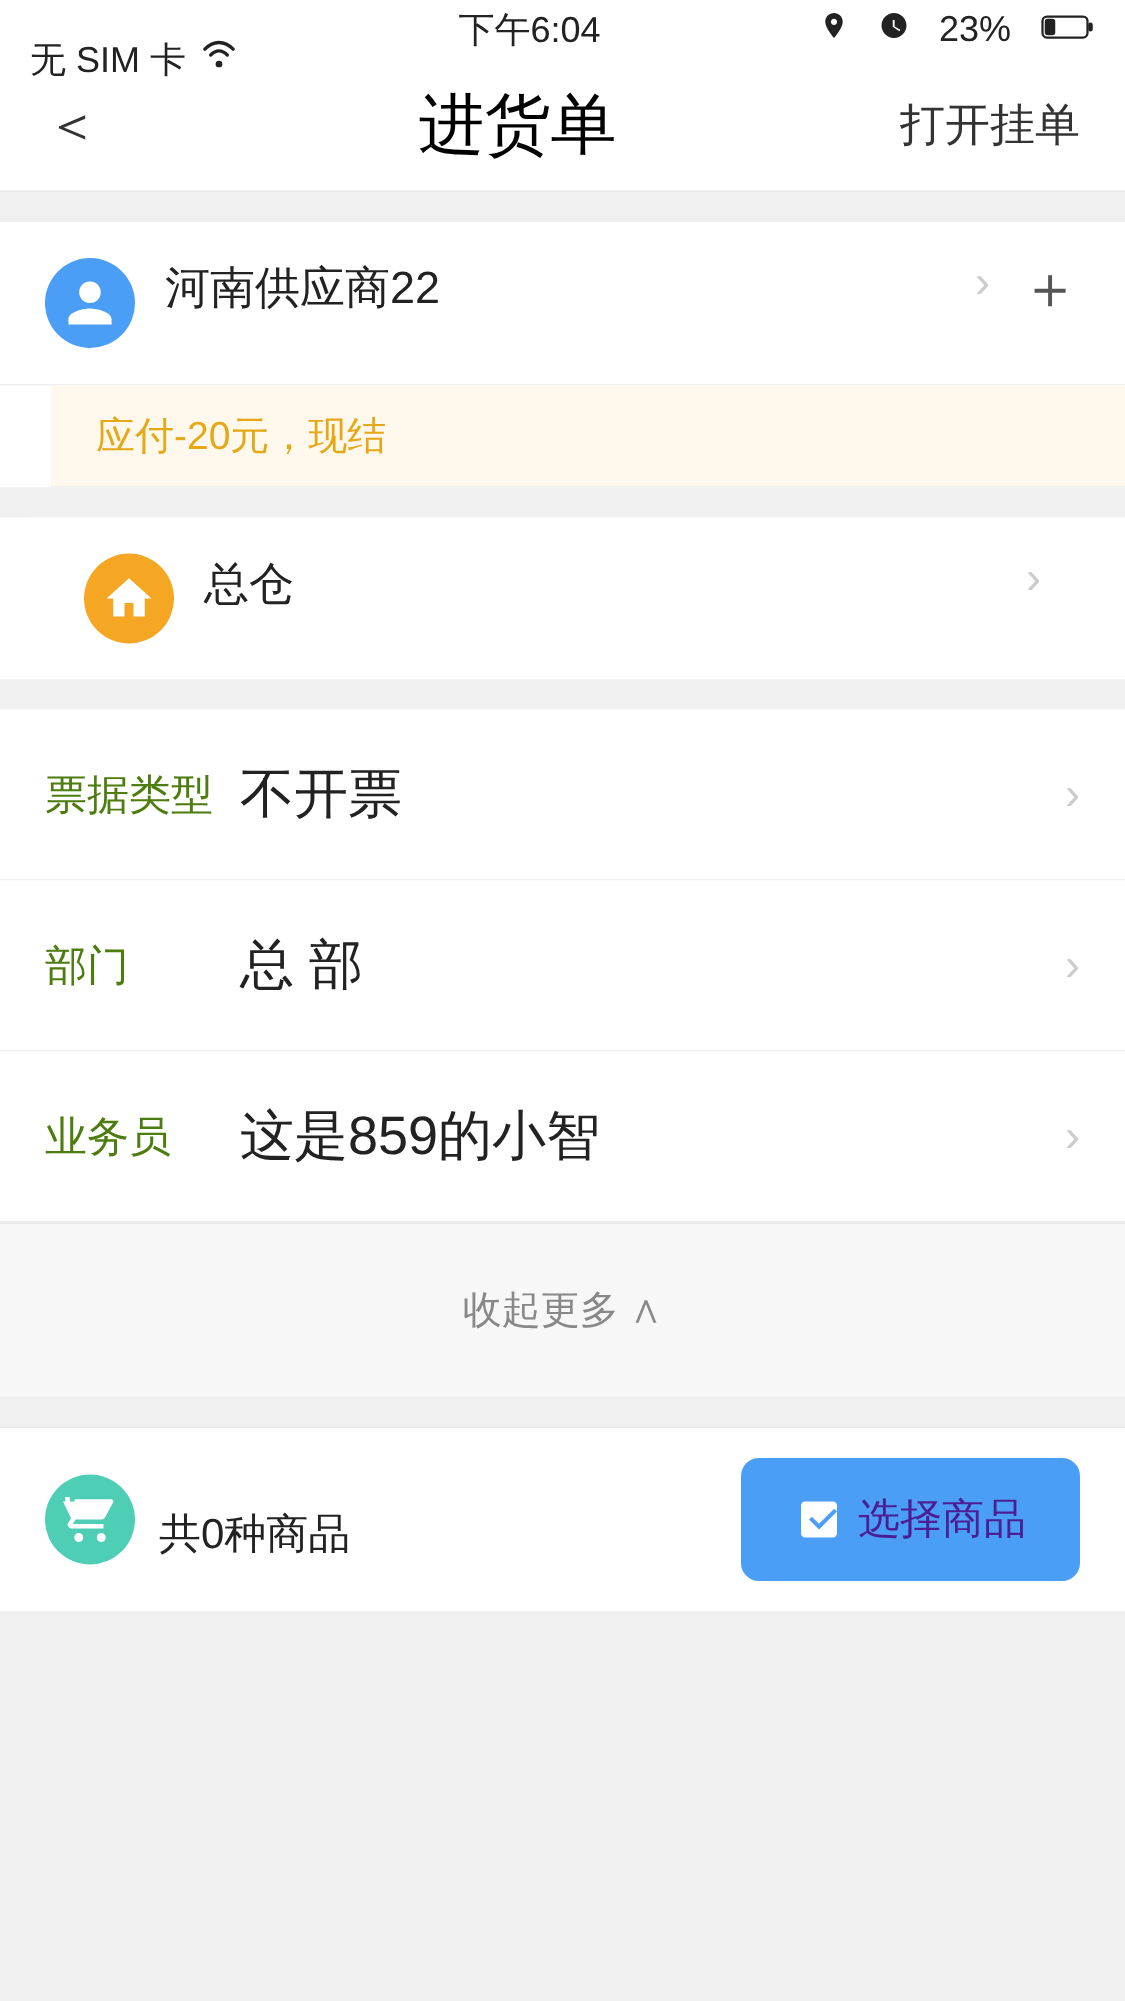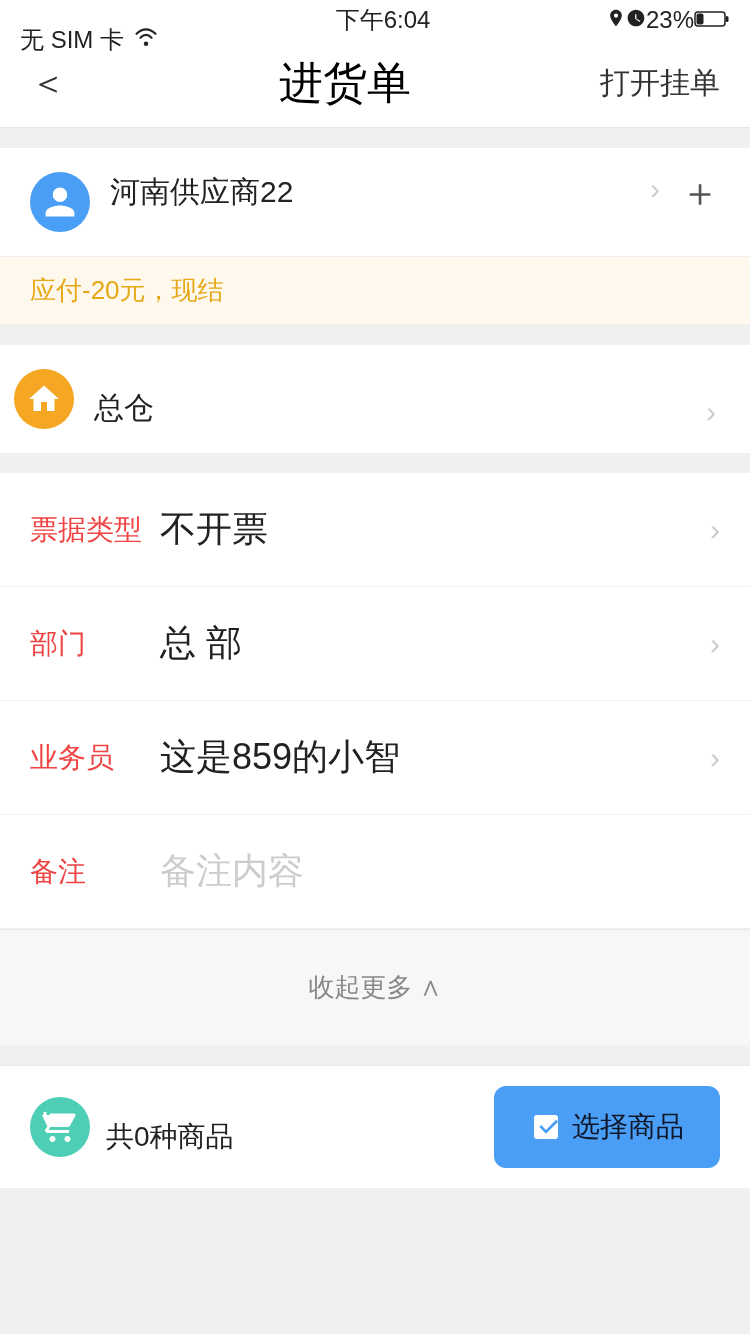--- a/index.html
+++ b/index.html
@@ -18,21 +18,21 @@
       display: flex;
       justify-content: space-between;
       align-items: center;
       height: 40px;
       padding: 0 20px;
       background: #fff;
       font-size: 24px;
       color: #222;
     }
     .status-left { display: flex; align-items: flex-start; gap: 8px; margin-top: 40px; }
-    .status-right { display: flex; align-items: center; gap: 0; }
+    .status-right { display: flex; align-items: center; gap: 20px; }
 
     
     .nav-bar {
       display: flex;
       align-items: center;
       justify-content: space-between;
       height: 88px;
       background: #fff;
       padding: 0 30px;
       border-bottom: 1px solid #e8e8e8;
@@ -103,28 +103,30 @@
       line-height: 1;
     }
 
     
     .notice-bar {
       background: #fff9ed;
       padding: 16px 30px;
       font-size: 26px;
       color: #e6a817;
       border-bottom: 1px solid #f0f0f0;
+      margin-left: 34px;
     }
 
     
     .warehouse-row {
       display: flex;
-      align-items: flex-end;
-      padding: 24px 14px;
-      background: #fff;
+      align-items: flex-start;
+      padding: 24px 36px;
+      background: #fff;
+      margin-left: 20px;
     }
     .warehouse-icon {
       width: 60px;
       height: 60px;
       border-radius: 50%;
       background: #f5a623;
       display: flex;
       align-items: center;
       justify-content: center;
       margin-right: 20px;
@@ -140,21 +142,21 @@
     .form-row {
       display: flex;
       align-items: center;
       padding: 32px 30px;
       background: #fff;
       border-bottom: 1px solid #f0f0f0;
       min-height: 90px;
     }
     .form-label {
       font-size: 28px;
-      color: #ef4444;
+      color: #4d7c0f;
       width: 130px;
       flex-shrink: 0;
     }
     .form-value {
       flex: 1;
       font-size: 36px;
       color: #222;
     }
     .form-placeholder {
       color: #ccc;
@@ -200,21 +202,21 @@
       justify-content: center;
     }
     .product-icon svg { width: 36px; height: 36px; fill: #fff; }
     .product-count-text {
       font-size: 28px;
       color: #222;
       margin-top: 20px;
     }
     .select-product-btn {
       background: #4a9ef5;
-      color: #0f172a;
+      color: #4c1d95;
       border: none;
       border-radius: 12px;
       padding: 22px 36px;
       font-size: 28px;
       display: flex;
       align-items: center;
       gap: 10px;
       cursor: pointer;
     }
     .select-product-btn svg { width: 32px; height: 32px; fill: #fff; }
@@ -314,24 +316,20 @@
     <span class="form-value">总 部</span>
     <span class="chevron-right">›</span>
   </div>
 
   <div class="form-row">
     <span class="form-label">业务员</span>
     <span class="form-value">这是859的小智</span>
     <span class="chevron-right">›</span>
   </div>
 
-  <div class="form-row">
-    <span class="form-label">备注</span>
-    <span class="form-value form-placeholder">备注内容</span>
-  </div>
 
   <div class="collapse-btn">收起更多 ∧</div>
 </div>
 
 <div class="divider-block"></div>
 
 <div class="bottom-bar">
   <div class="product-count-wrap">
     <div class="product-icon">
       <svg viewBox="0 0 24 24" xmlns="http://www.w3.org/2000/svg">

